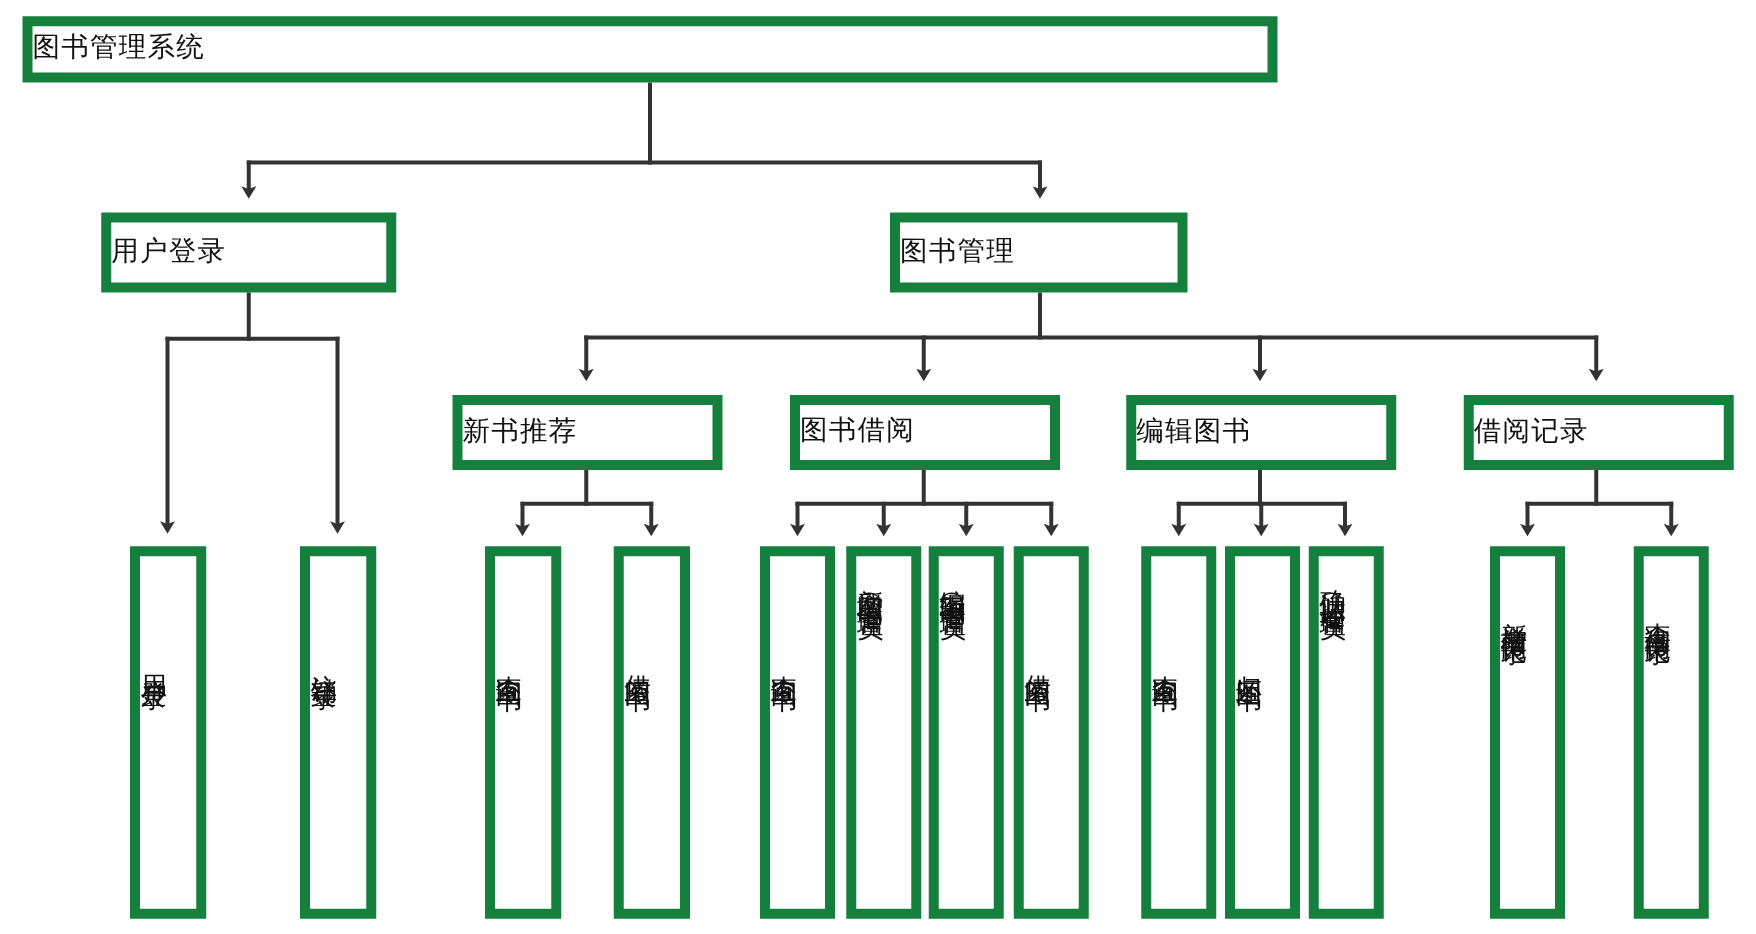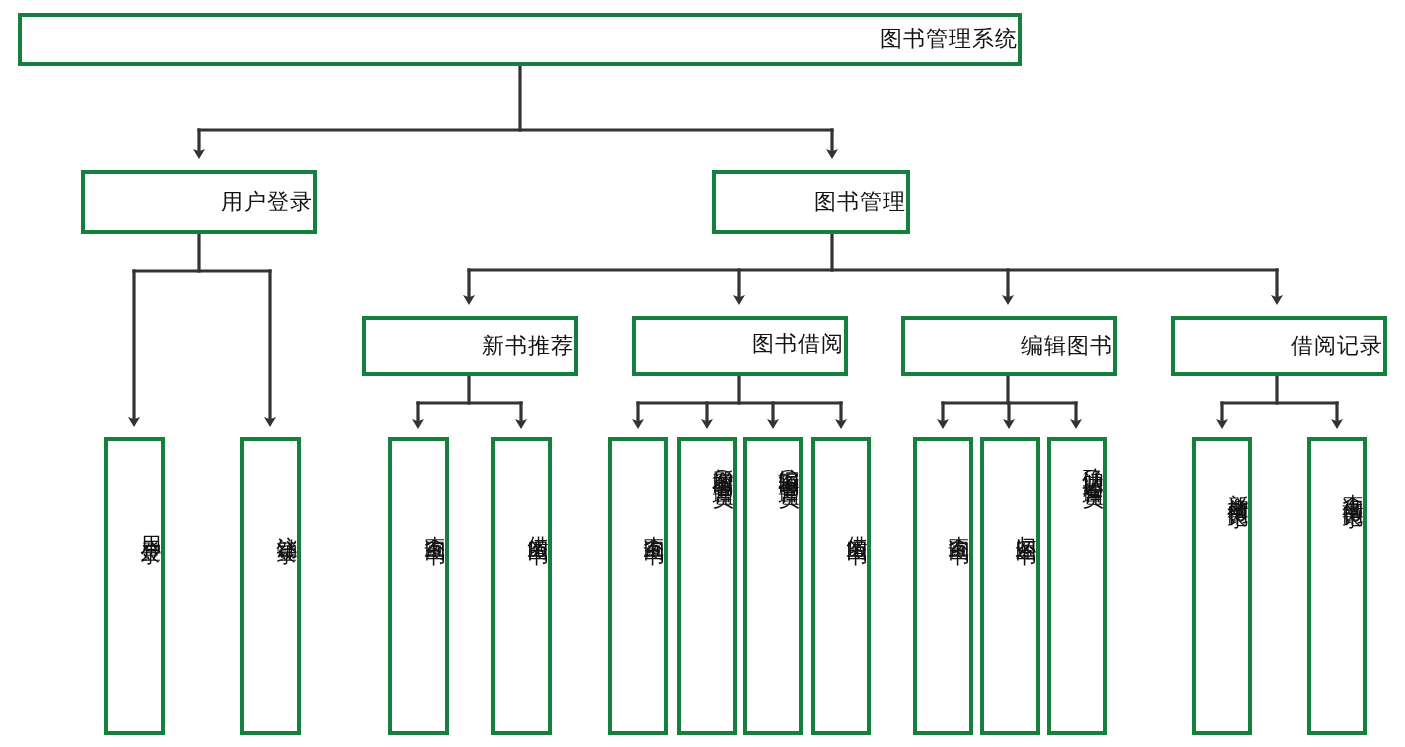--- a/index.html
+++ b/index.html
@@ -21,24 +21,24 @@
     position: absolute;
     left: 0;
     top: 0;
     width: 1405px;
     height: 747px;
   }
   .node {
     position: absolute;
     box-sizing: border-box;
     background: #ffffff;
-    border: 4px solid #15803d;
+    border: 8px solid #15803d;
     display: flex;
     align-items: center;
-    justify-content: flex-end;
+    justify-content: flex-start;
     color: #111111;
     z-index: 2;
   }
   .node-label {
     display: block;
     text-align: center;
     line-height: 1.22;
     color: #111111;
   }
   .node.horizontal .node-label {
@@ -134,25 +134,25 @@
   </svg>
 
   <div class="node horizontal" style="left:18px; top:13px; width:1004px; height:53px;">
     <span class="node-label">图书管理系统</span>
   </div>
 
   <div class="node horizontal" style="left:81px; top:170px; width:236px; height:64px;">
     <span class="node-label">用户登录</span>
   </div>
 
-  <div class="node horizontal" style="left:712px; top:170px; width:198px; height:64px;padding-left:31px;">
+  <div class="node horizontal" style="left:712px; top:170px; width:238px; height:64px;">
     <span class="node-label">图书管理</span>
   </div>
 
-  <div class="node horizontal" style="left:362px; top:316px; width:216px; height:60px;padding-left:16px;">
+  <div class="node horizontal" style="left:362px; top:316px; width:216px; height:60px;">
     <span class="node-label">新书推荐</span>
   </div>
 
   <div class="node horizontal" style="left:632px; top:316px; width:216px; height:60px;font-family:Liberation Mono, monospace;">
     <span class="node-label">图书借阅</span>
   </div>
 
   <div class="node horizontal" style="left:901px; top:316px; width:216px; height:60px;">
     <span class="node-label">编辑图书</span>
   </div>

